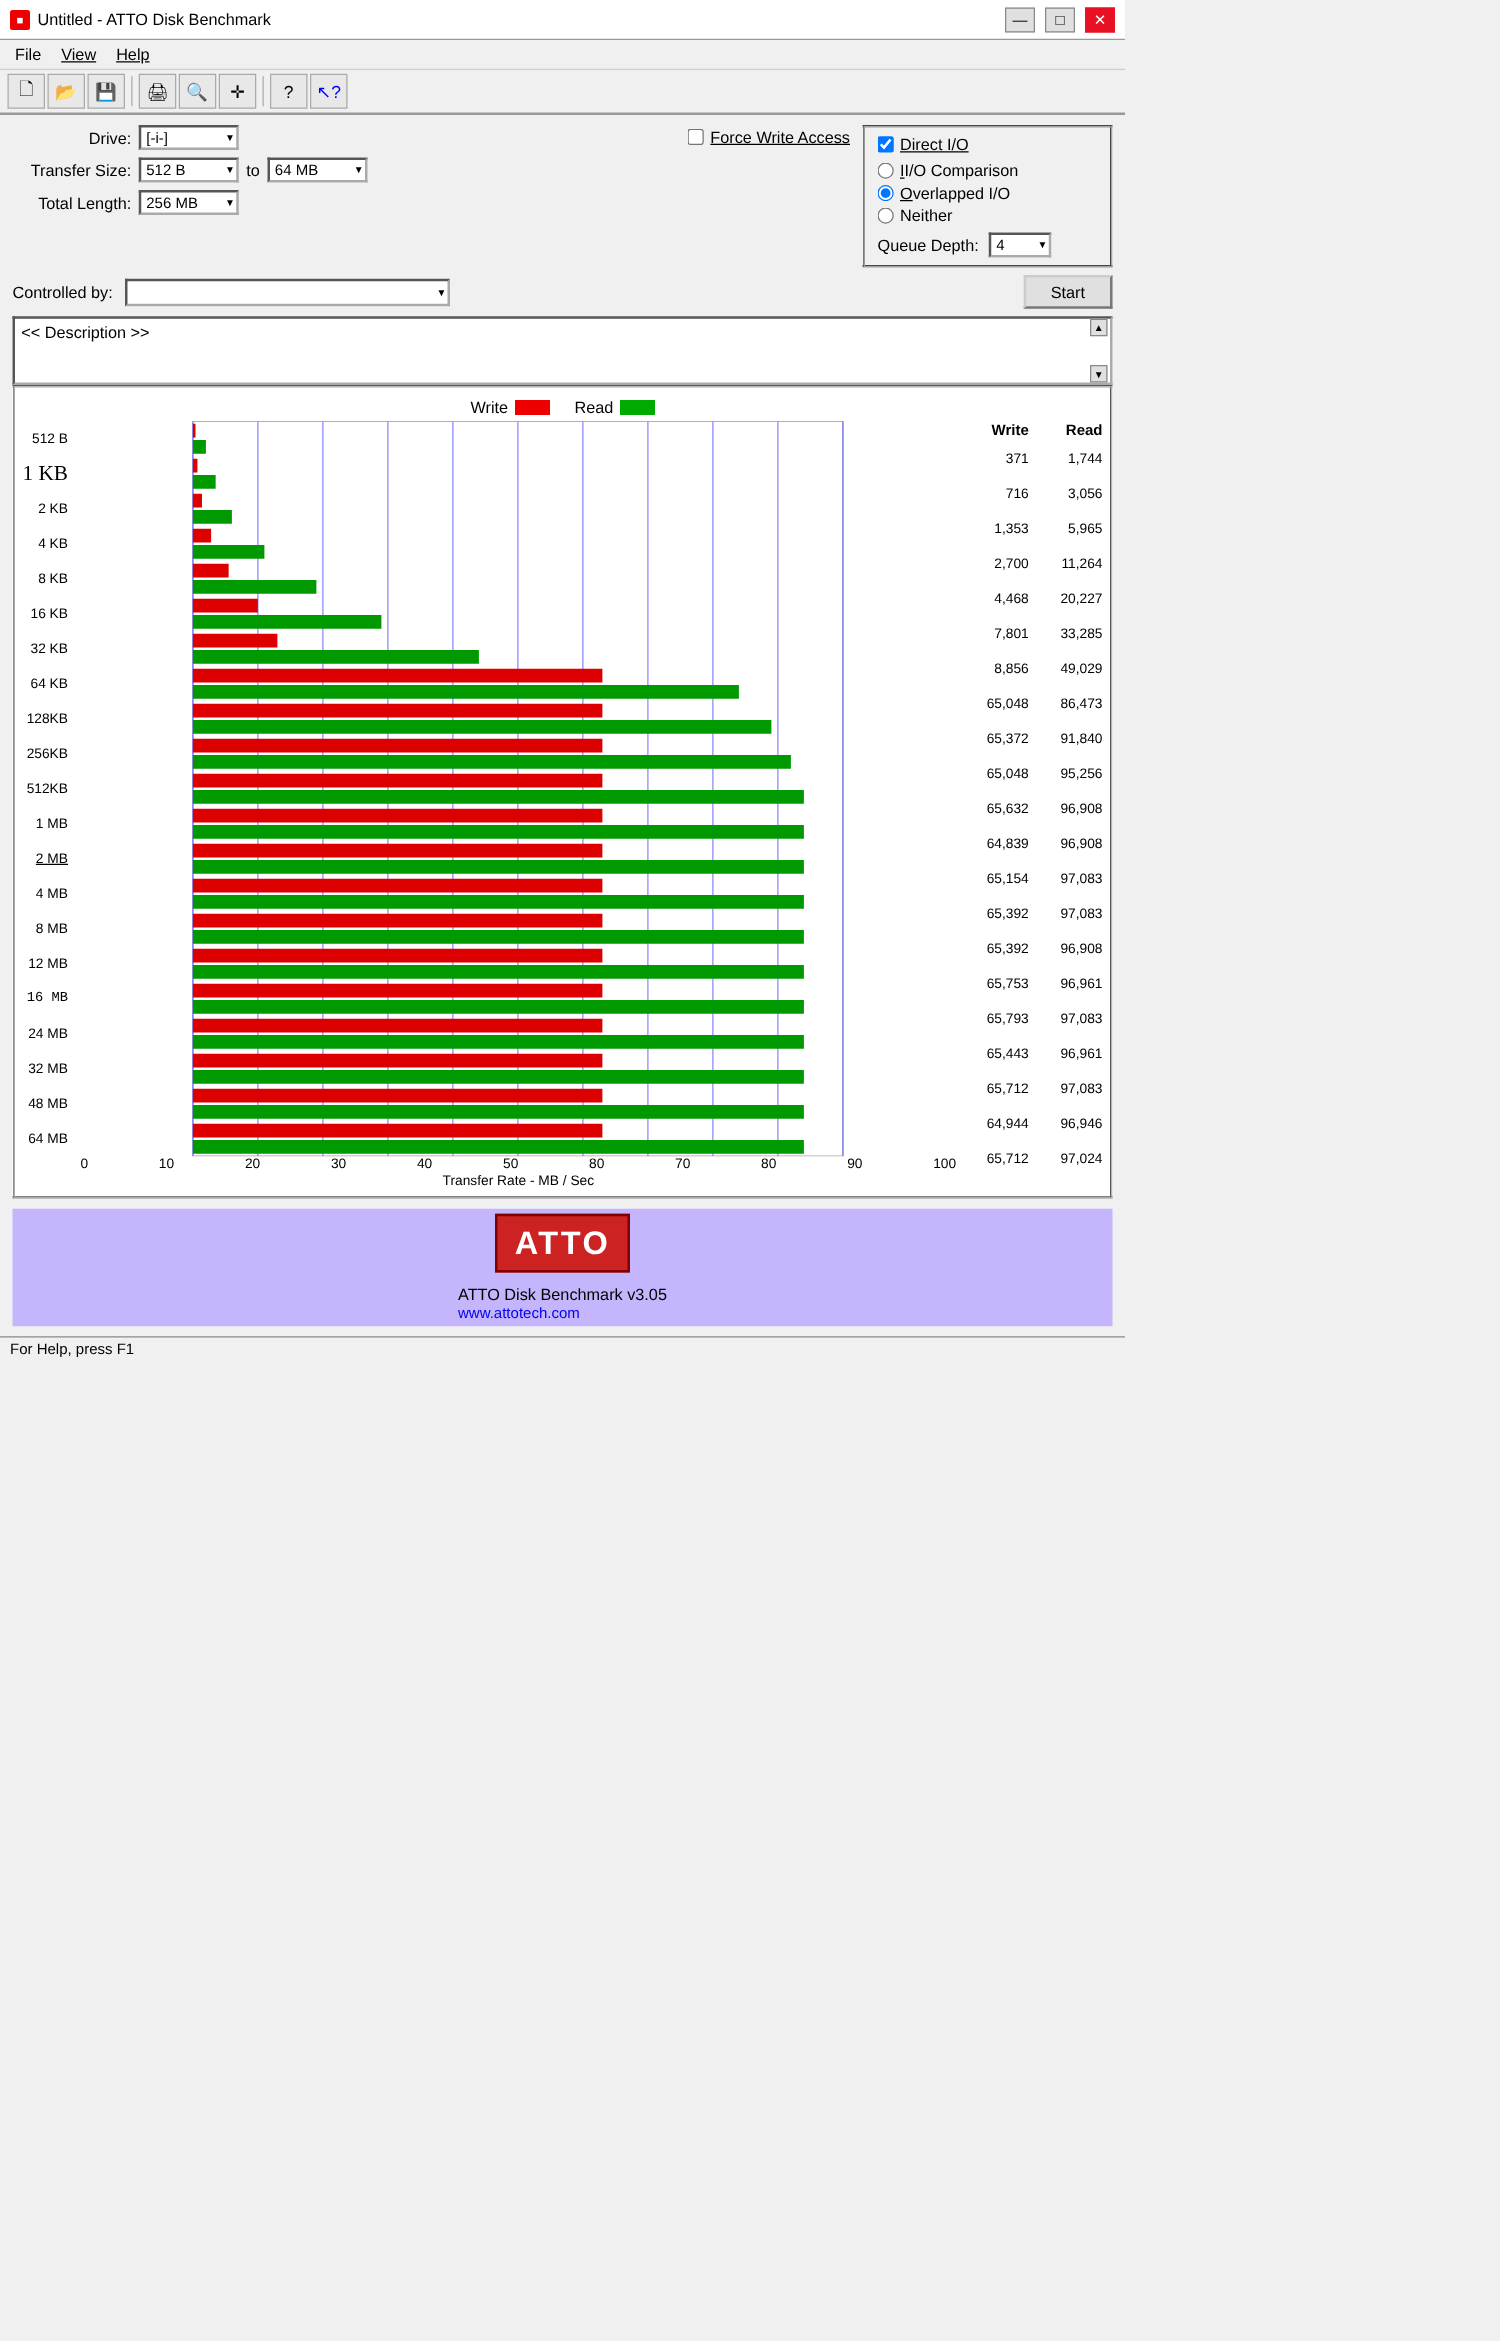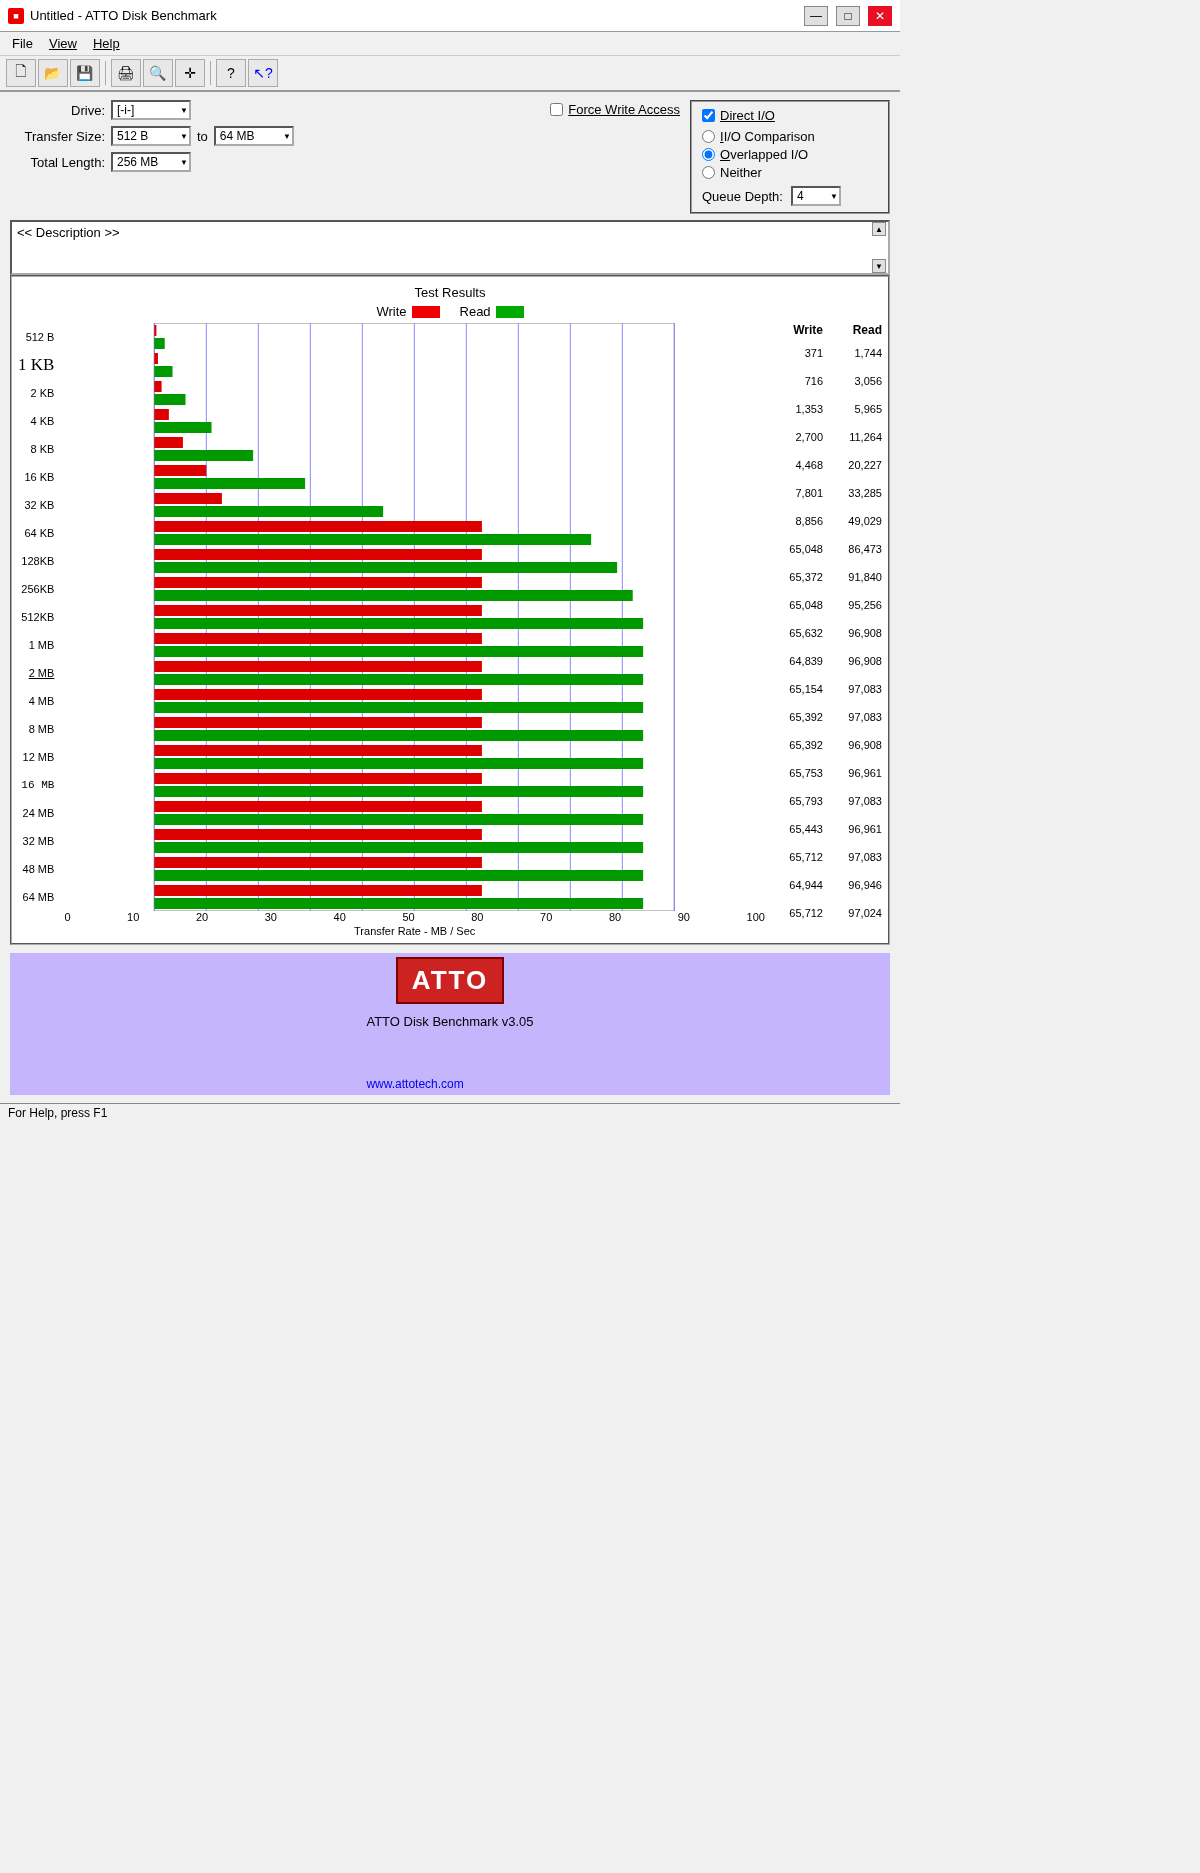--- a/index.html
+++ b/index.html
@@ -403,33 +403,39 @@
         <span>Queue Depth:</span>
         <div class="select-wrap">
           <select class="win-select" style="min-width:50px">
             <option>4</option>
           </select>
         </div>
       </div>
     </div>
   </div>
 
+  <div class="controlled-section">
+    <span style="font-size:13px">Controlled by:</span>
+    <div class="controlled-select-wrap">
+      <select class="controlled-select"></select>
+    </div>
+    <button class="start-btn">Start</button>
+  </div>
 
   <div class="desc-wrapper">
     <div class="desc-inner">
       <span>&lt;&lt; Description &gt;&gt;</span>
     </div>
     <div class="desc-scroll-btns">
       <div class="scroll-arrow">▲</div>
       <div class="scroll-arrow">▼</div>
     </div>
   </div>
 
   <div class="results-section">
-    <div class="results-title">Test Results</div>
 
     <div class="legend-row">
       <div class="legend-item">
         <span>Write</span>
         <span class="legend-color" style="background:#e00;"></span>
       </div>
       <div class="legend-item">
         <span>Read</span>
         <span class="legend-color" style="background:#0a0;"></span>
       </div>
@@ -589,21 +595,21 @@
           </div>
       </div>
 
     </div>
   </div>
 
   <div class="bottom-section">
     <div class="atto-logo">ATTO</div>
     <div class="atto-info">
       <div>ATTO Disk Benchmark v3.05</div>
-      <div class="atto-link" style="cursor:pointer;margin-top:48px;">www.attotech.com</div>
+      <div class="atto-link" style="cursor:pointer;">www.attotech.com</div>
     </div>
   </div>
 
 </div>
 
 <div class="status-bar">
   <span>For Help, press F1</span>
 </div>
 
 </body></html>

